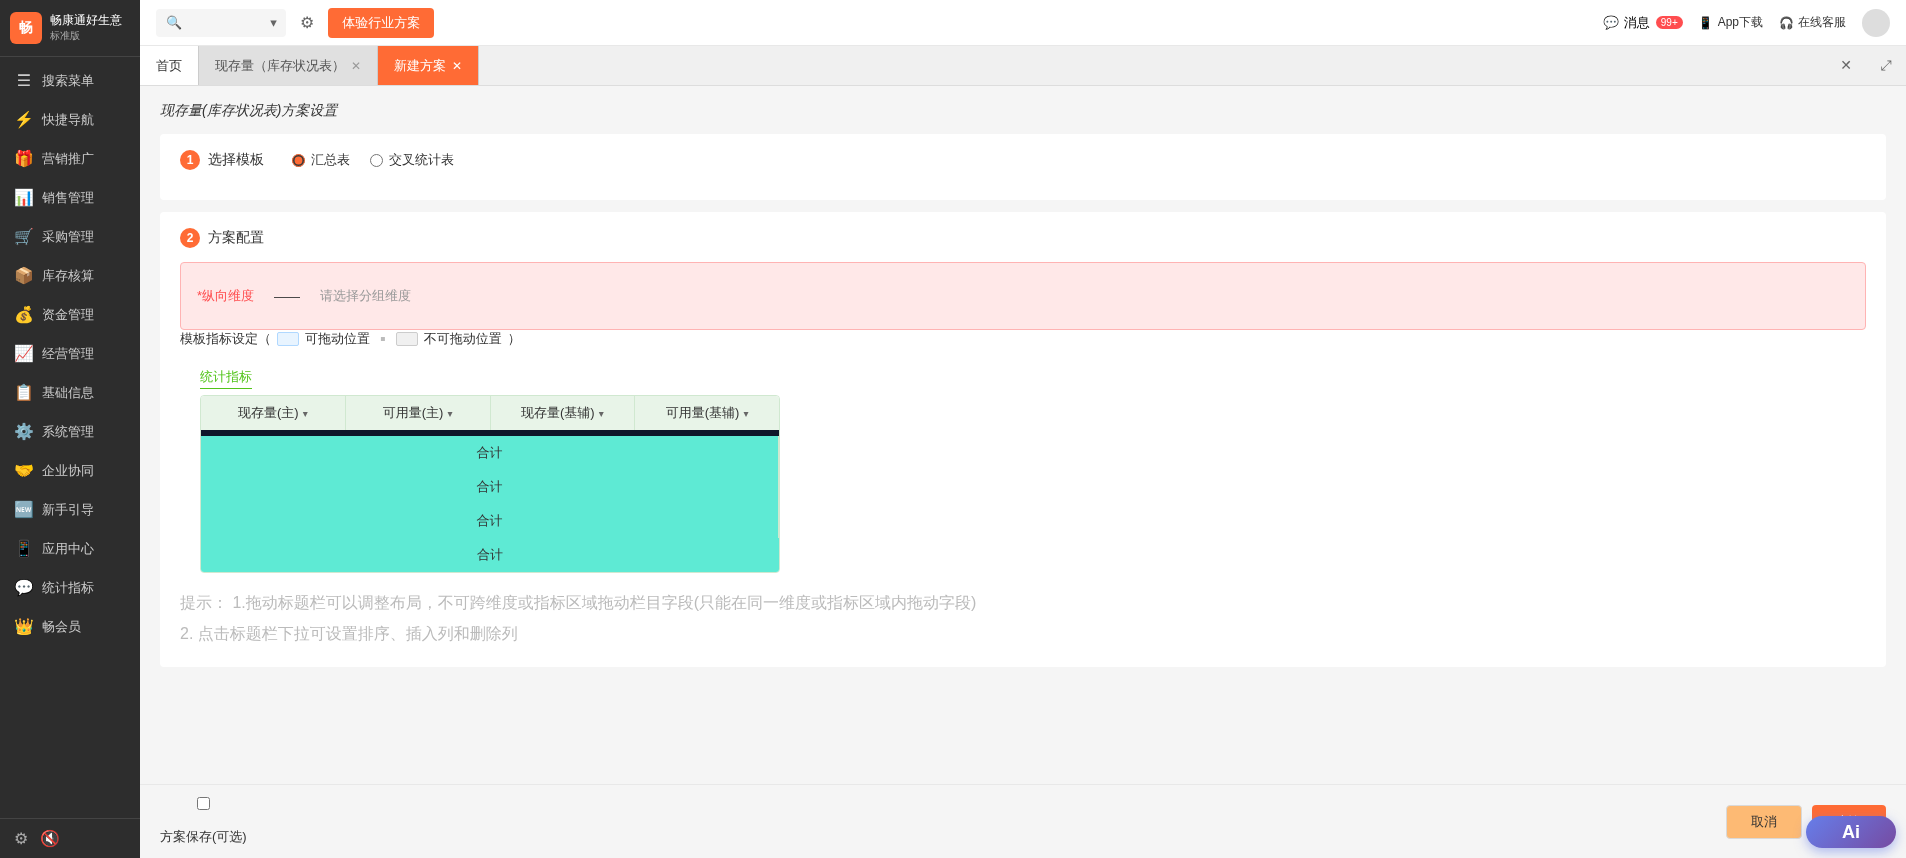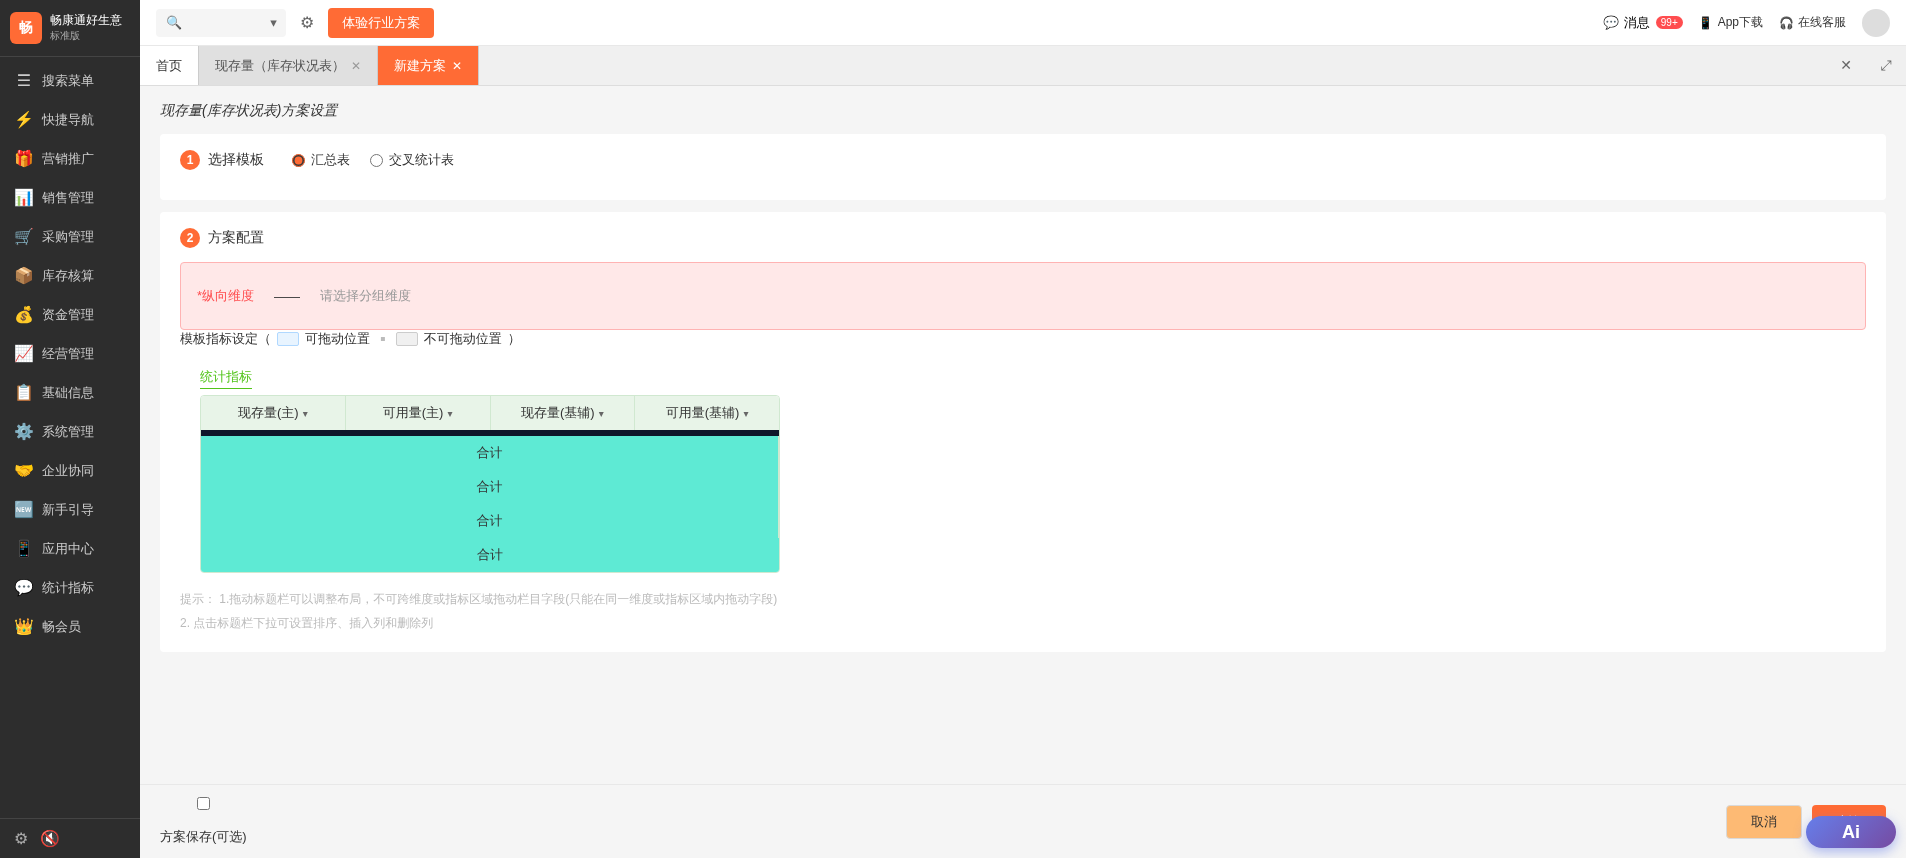--- a/index.html
+++ b/index.html
@@ -172,21 +172,21 @@
     .stats-col-header:last-child { border-right: none; }
     .stats-col-header .chevron { font-size: 10px; color: #666; }
     .stats-table-row { display: flex; background: #5eead4; border-top: 6px solid #0f172a; flex-direction: column; }
     .stats-cell {
       flex: 1; text-align: center; padding: 8px 10px; font-size: 13px; color: #333;
       border-right: 1px solid #d0e8d0;
     }
     .stats-cell:last-child { border-right: none; }
 
     
-    .tips { margin-top: 16px; font-size: 12px; color: #bbb; line-height: 1.8; }
+    .tips { margin-top: 16px; font-size: 16px; color: #bbb; line-height: 1.8; }
     .tips-item { margin-bottom: 2px; }
 
     
     .bottom-bar {
       padding: 12px 20px;
       background: #f5f5f5;
       display: flex; align-items: center;
       border-top: 1px solid #e8e8e8;
       flex-shrink: 0;
     }

